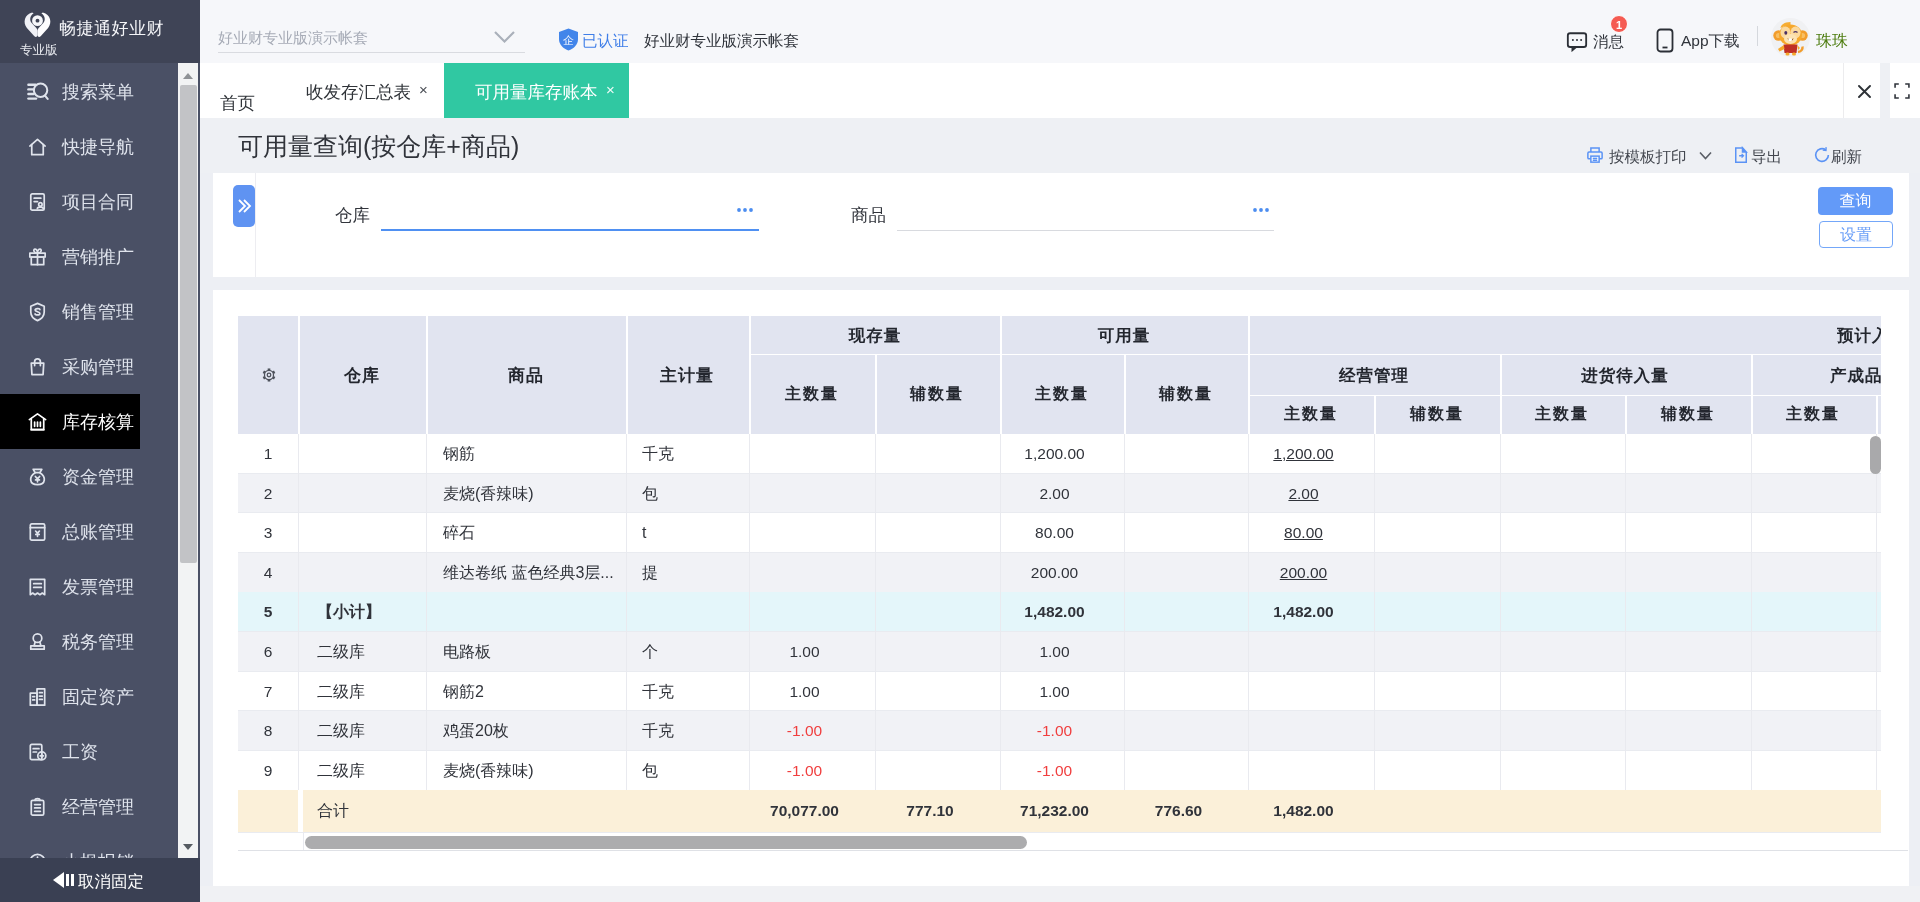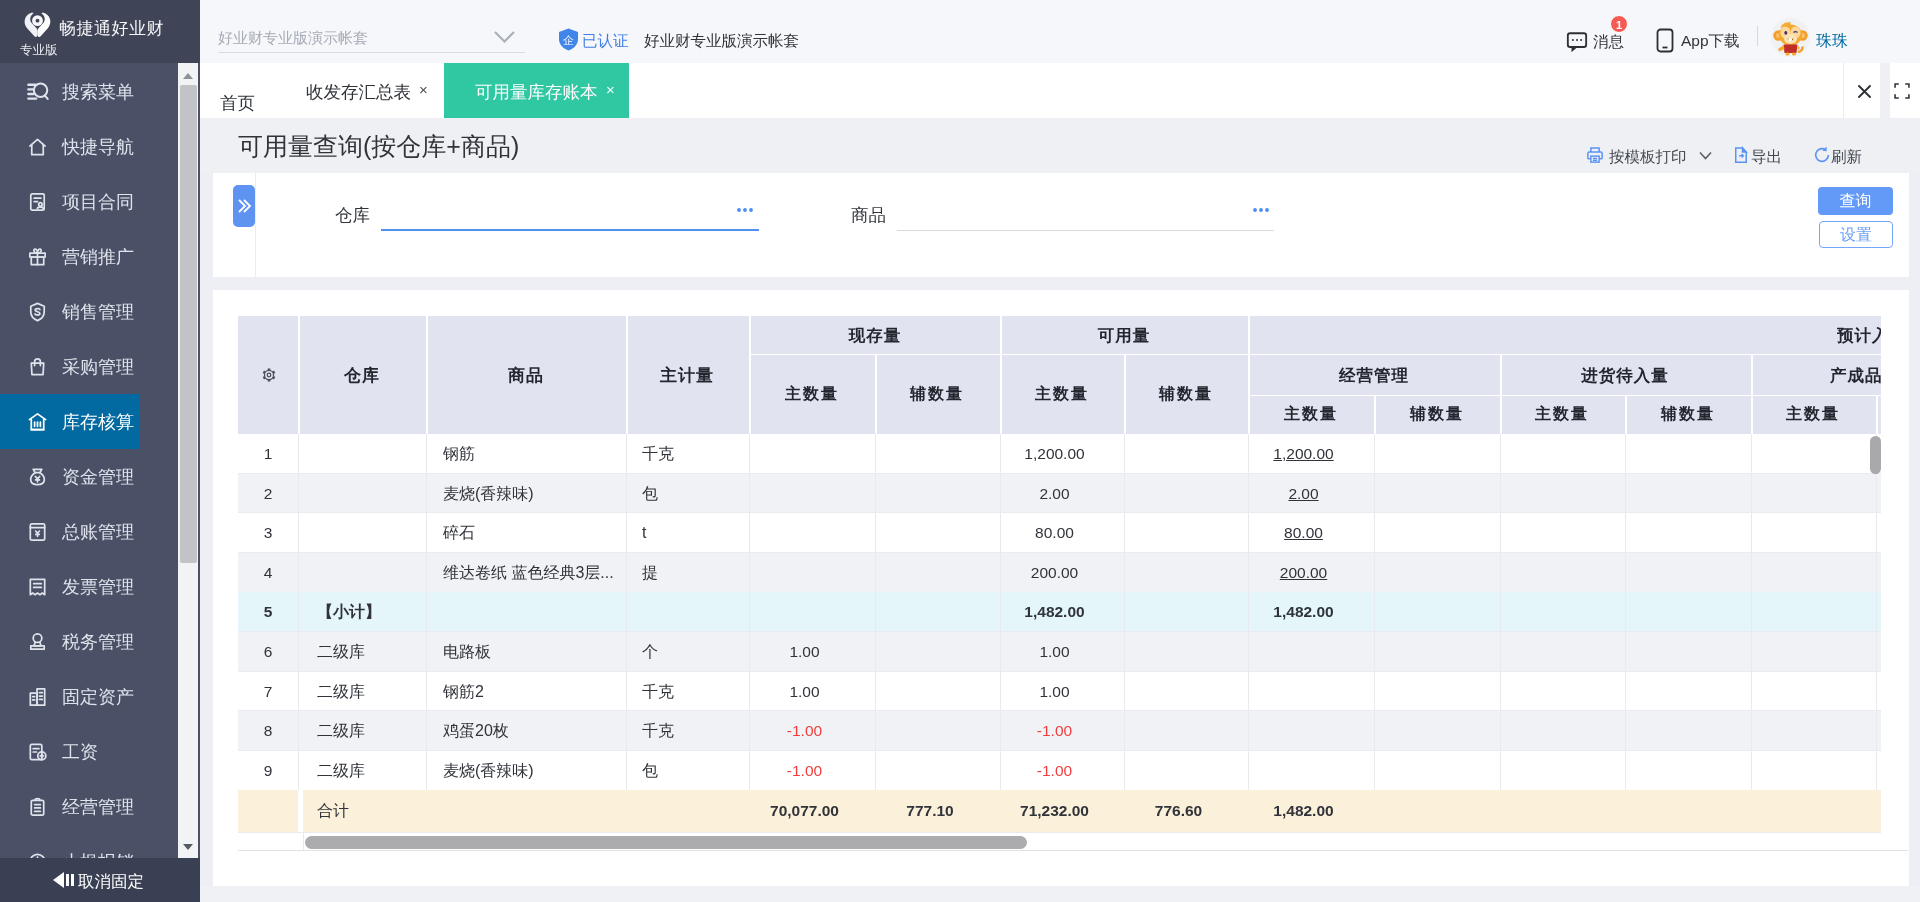--- a/index.html
+++ b/index.html
@@ -3,21 +3,21 @@
 <style>
 *{margin:0;padding:0;box-sizing:border-box;}
 html,body{width:1920px;height:902px;overflow:hidden;}
 body{font-family:"Liberation Sans",sans-serif;background:#edeff4;position:relative;}
 .abs{position:absolute;}
 .sb{position:absolute;left:0;top:0;width:200px;height:902px;background:#4a5065;}
 .logo{position:absolute;left:0;top:0;width:200px;height:63px;background:#3f4456;}
 .mi{position:absolute;left:0;width:140px;height:55px;color:#dfe3ec;font-size:18px;}
 .mi .t{position:absolute;left:62px;top:50%;transform:translateY(-50%);white-space:nowrap;}
 .mi svg{position:absolute;left:26px;top:50%;transform:translateY(-50%);}
-.mi.act{background:#0369a1;color:#fff;text-align:right;}
+.mi.act{background:#000000;color:#fff;text-align:right;}
 .num{text-align:center;}
 </style></head>
 <body>
 
 <div class="sb"></div>
 <div class="mi" style="top:64px;">
     <svg width="23" height="23" viewBox="0 0 24 24" fill="none" stroke="#dfe3ec" stroke-width="1.8" stroke-linecap="round" stroke-linejoin="round">
       <g stroke-width="2.5">
         <line x1="2.5" y1="4.5" x2="10" y2="4.5"></line>
         <line x1="2.5" y1="9.3" x2="8" y2="9.3"></line>
@@ -214,21 +214,21 @@
 <path d="M22.5 14.5 Q24.5 12.8 26.5 14.5" stroke="#4a3066" stroke-width="1.3" fill="none"></path>
 <path d="M16.5 20 Q19.5 23.5 22.5 20 L22 21.5 Q19.5 24.5 17 21.5 Z" fill="#8c4a14"></path>
 <rect x="17.5" y="20.5" width="3.5" height="2.6" rx="0.8" fill="#fff"></rect>
 <path d="M12.5 26.5 H26.5 L25.5 35 H13.5 Z" fill="#bf2f26"></path>
 <path d="M12.8 27 L7 31 L8.5 33.5 L13.5 31 Z" fill="#f6a82c"></path>
 <path d="M26.2 27 L29 30 L27 32 Z" fill="#f6a82c"></path>
 <path d="M27 34 Q32 33 31.5 28.5" stroke="#f29d2c" stroke-width="2.4" fill="none"></path>
 <rect x="14.5" y="34.5" width="4" height="3" rx="1.5" fill="#f6a82c"></rect>
 <rect x="21" y="34.5" width="4" height="3" rx="1.5" fill="#f6a82c"></rect>
 </svg>
-<div class="abs" style="left:1816px;top:31px;font-size:16px;color:#0369a1;">珠珠</div>
+<div class="abs" style="left:1816px;top:31px;font-size:16px;color:#4d7c0f;">珠珠</div>
 <div class="abs" style="left:200px;top:63px;width:1720px;height:55px;background:#fff;"></div>
 <div class="abs" style="left:220px;top:80px;font-size:17.5px;color:#2f3338;margin-top:11px;">首页</div>
 <div class="abs" style="left:306px;top:80px;font-size:17.5px;color:#2f3338;">收发存汇总表</div>
 <div class="abs" style="left:419px;top:81px;font-size:15px;color:#4a4e55;">×</div>
 <div class="abs" style="left:444px;top:63px;width:185px;height:55px;background:#30c8a2;"></div>
 <div class="abs" style="left:475px;top:80px;font-size:17.5px;color:#fff;">可用量库存账本</div>
 <div class="abs" style="left:606px;top:81px;font-size:15px;color:#f0fbf8;">×</div>
 <div class="abs" style="left:1843px;top:63px;width:1px;height:55px;background:#ececee;"></div>
 <svg class="abs" style="left:1857.5px;top:85px;" width="13" height="13" viewBox="0 0 13 13" fill="none" stroke="#2e3237" stroke-width="1.9" stroke-linecap="round">
     <path d="M1 1 L12 12 M12 1 L1 12"></path>

